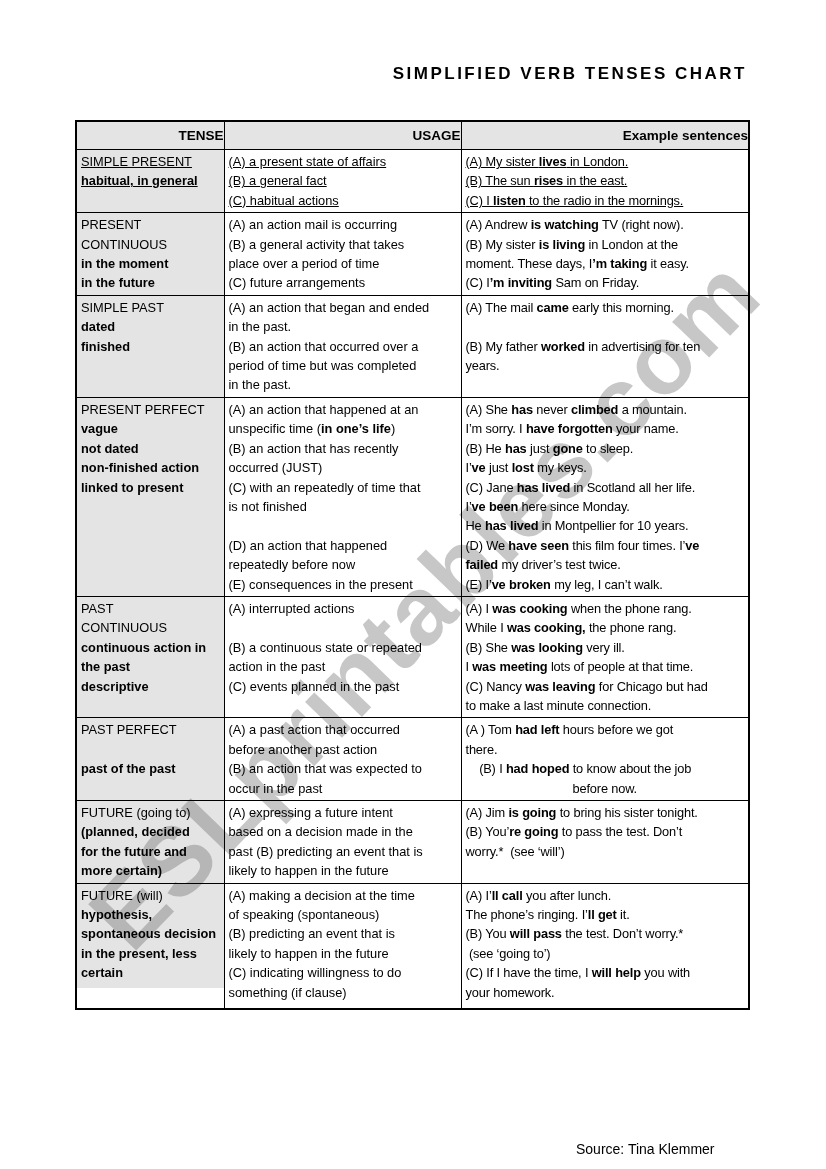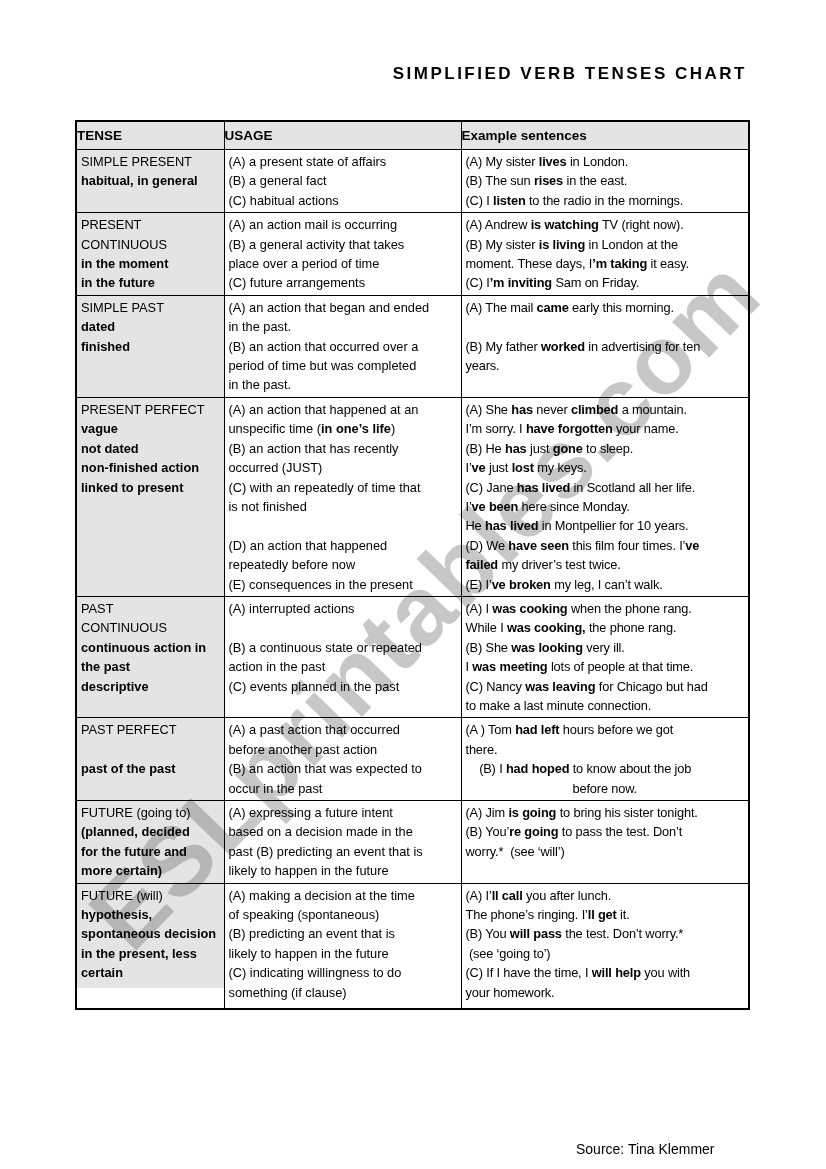--- a/index.html
+++ b/index.html
@@ -28,25 +28,25 @@
     border-collapse:collapse;table-layout:fixed;z-index:2;
     background:transparent;
   }
   table.tenses{border:2px solid #000;}
   .tenses th,.tenses td{
     border:1px solid #000;vertical-align:top;
     padding:2px 4px;font-size:12.8px;line-height:19.4px;
     overflow:hidden;
   }
   .tenses th{
-    height:23px;text-align:left;font-weight:bold;font-size:13.5px;
+    height:23px;text-align:right;font-weight:bold;font-size:13.5px;
     background:#e4e4e4;padding:2px 0;vertical-align:middle;
   }
   .tenses td.examples-cell{letter-spacing:-0.15px;margin-left:12px;}
-  tbody tr:nth-child(1){height:58px;}
+  tbody tr:nth-child(1){height:58px;text-decoration:underline;}
   tbody tr:nth-child(2){height:81px;}
   tbody tr:nth-child(3){height:95px;padding-left:12px;}
   tbody tr:nth-child(4){height:194px;}
   tbody tr:nth-child(5){height:117px;}
   tbody tr:nth-child(6){height:75px;}
   tbody tr:nth-child(7){height:82px;}
   tbody tr:nth-child(8){height:126px;}
   .ln{white-space:pre-wrap;min-height:19.4px;}
   .ln.center{text-align:center;}
   .b{font-weight:bold;}

